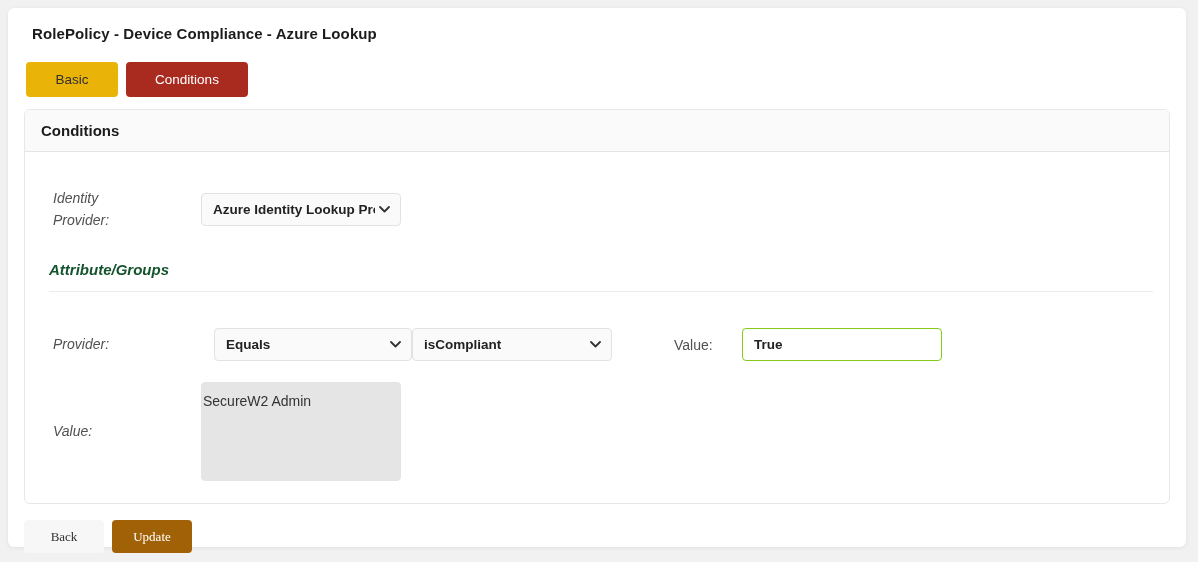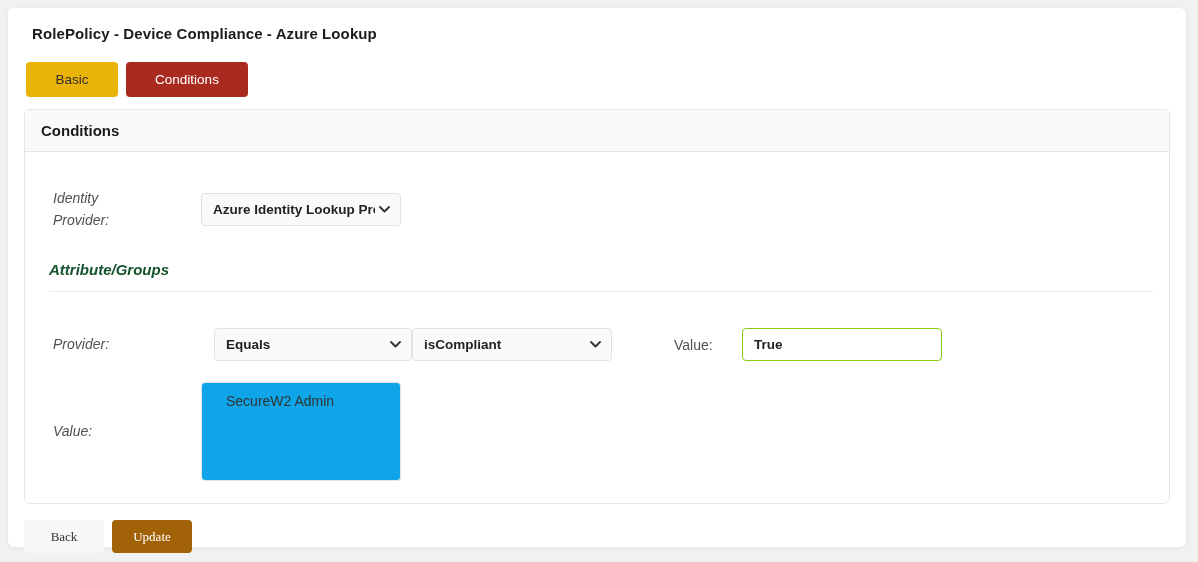--- a/index.html
+++ b/index.html
@@ -141,24 +141,24 @@
     font-family: inherit;
     font-size: 13.5px;
     font-weight: bold;
     color: #222222;
     outline: none;
   }
   .groups-row { margin-top: 21px; align-items: center; }
   .listbox {
     width: 200px;
     height: 99px;
-    background: #0ea5e9;
+    background: #e5e5e5;
     border: 1px solid #e4e4e6;
     border-radius: 4px;
-    padding: 9px 24px;
+    padding: 9px 1px;
     overflow-y: auto;
   }
   .listbox .list-item {
     font-size: 14px;
     color: #333333;
     line-height: 1.35;
     cursor: pointer;
   }
   .footer {
     margin-top: 16px;

